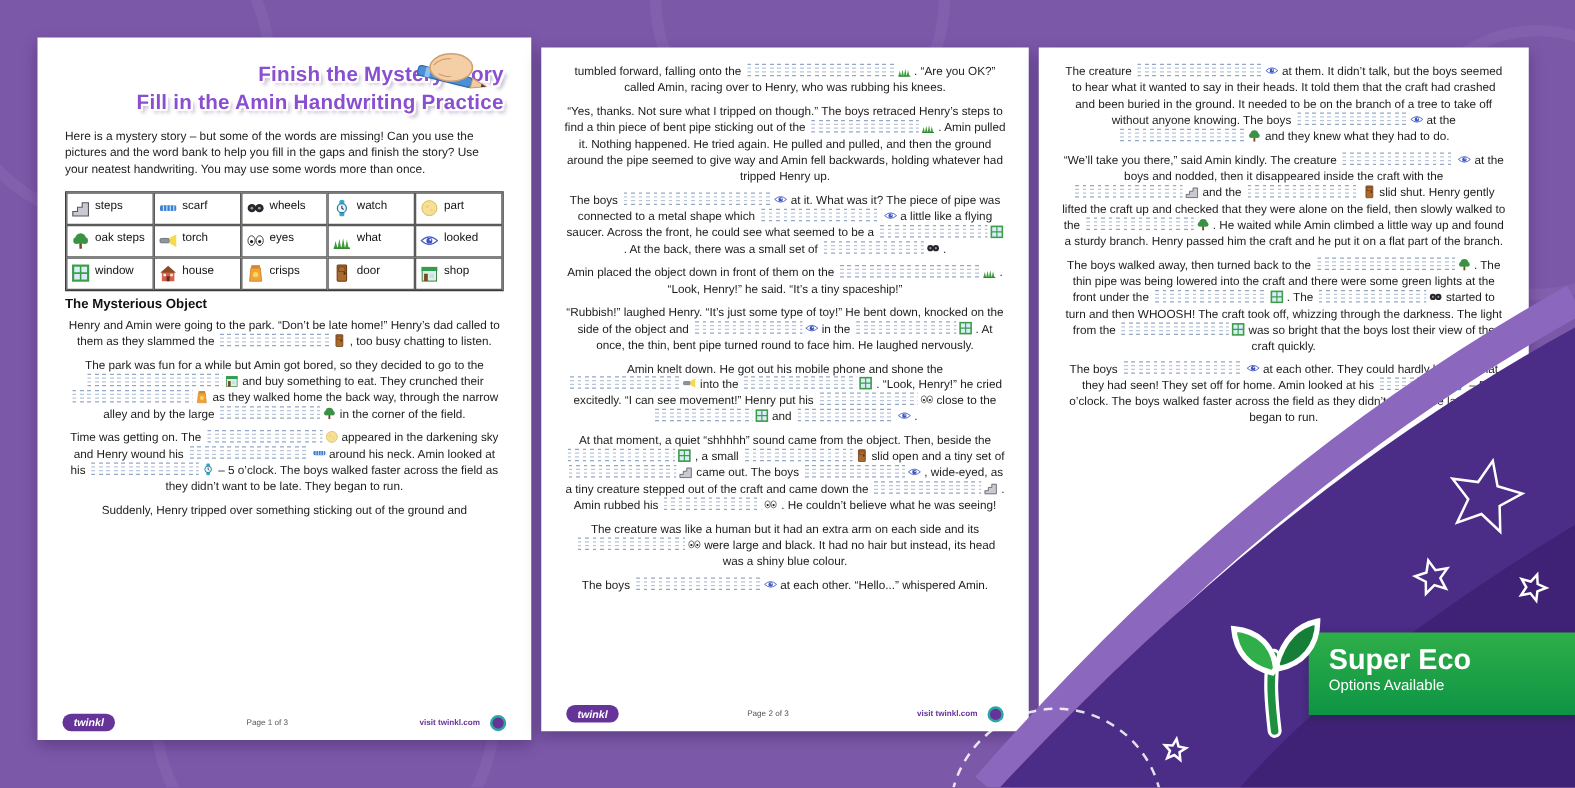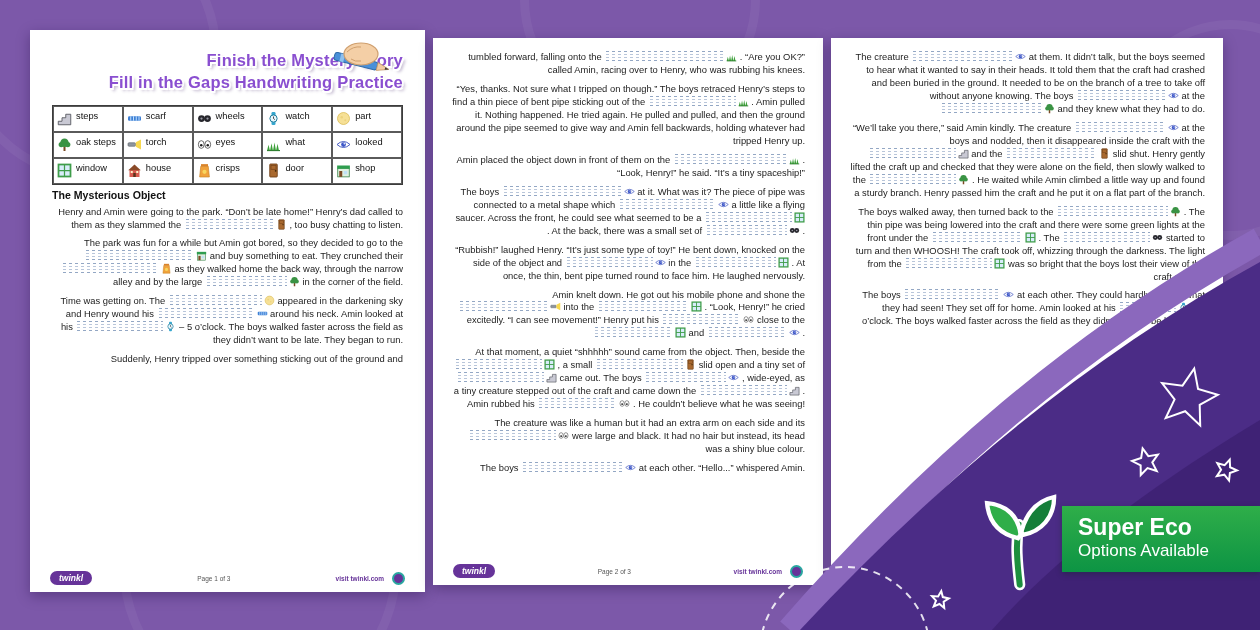--- a/index.html
+++ b/index.html
@@ -20,70 +20,71 @@
       0 -1.5px 0 #fff,0 1.5px 0 #fff,-1.5px 0 0 #fff,1.5px 0 0 #fff,3px 3px 3px rgba(60,30,100,.35);text-align:right;}
   .hand-illustration{position:absolute;right:18px;top:8px;width:80px;height:56px}
   .intro{font-size:9.5px;line-height:1.4;color:#222;margin-top:9px;padding-right:4px}
 
   .word-bank{display:grid;grid-template-columns:repeat(5,1fr);border:1.4px solid #3c3c3c;margin-top:11px;background:#fff}
   .wb-cell{border:0.7px solid #5a5a5a;display:flex;align-items:flex-start;gap:4px;padding:4px 3px;height:26px;font-size:9.3px;color:#111}
   .wb-icon svg{width:15px;height:15px;display:block}
   .wb-label{white-space:nowrap}
 
   .story-heading{font-size:10.6px;font-weight:bold;color:#111;margin:4px 0 5px}
-  .story p{font-size:9.4px;line-height:1.38;color:#1c1c1c;margin-bottom:6px;text-align:right}
+  .story p{font-size:9.4px;line-height:1.38;color:#1c1c1c;margin-bottom:6px;text-align:center}
   .gap{white-space:nowrap}
   .gap-lines{display:inline-block;width:80px;height:10px;vertical-align:-1px;margin:0 2px 0 2px;
     background-image:
       repeating-linear-gradient(to right,#93a7c4 0 3px,transparent 3px 6px),
       repeating-linear-gradient(to right,#b9c6da 0 3px,transparent 3px 6px),
       repeating-linear-gradient(to right,#b9c6da 0 3px,transparent 3px 6px),
       repeating-linear-gradient(to right,#93a7c4 0 3px,transparent 3px 6px);
     background-size:100% 1px;background-position:0 0,0 3px,0 6px,0 9px;background-repeat:no-repeat;}
   .gap-icon svg{width:11px;height:11px;vertical-align:-2px}
 
   .footer{position:absolute;left:20px;right:20px;bottom:7px;display:flex;align-items:center;gap:8px}
   .logo{background:#663399;color:#fff;border-radius:9px;padding:2px 9px;font-size:8.5px;font-weight:bold;font-style:italic}
   .page-num{flex:1;text-align:center;font-size:6.5px;color:#555}
   .visit{font-size:6.5px;font-weight:bold;color:#663399}
   .badge{width:13px;height:13px;border-radius:50%;border:2.5px solid #2aa7a0;background:#663399;display:inline-block}
 
   #overlay-decor{position:absolute;left:0;top:0;z-index:2;pointer-events:none}
-  .eco-banner{position:absolute;right:0;top:506px;width:198px;height:66px;z-index:4;
+  .eco-banner{position:absolute;right:0;top:506px;width:213px;height:66px;z-index:4;
     background:linear-gradient(180deg,#2fae49,#0d9444);color:#fff;padding:9px 10px 0 16px;
     box-shadow:0 2px 6px rgba(0,40,10,.3)}
   .eco-line1{font-size:23px;font-weight:bold;line-height:1.1}
-  .eco-line2{font-size:17px;line-height:1.35}
+  .eco-line2{font-size:12px;line-height:1.35}
   .eco-leaf{position:absolute;left:975px;top:484px;width:86px;height:112px;z-index:5}
 </style>
 </head>
 <body>
 
 <div class="bg-ring" style="left:-40px;top:-80px;width:260px;height:260px"></div>
 <div class="bg-ring" style="left:520px;top:-120px;width:240px;height:240px"></div>
 <div class="bg-ring" style="left:120px;top:430px;width:280px;height:280px"></div>
 <div class="bg-ring" style="left:1120px;top:20px;width:220px;height:220px"></div>
 
 <div class="page" id="page1">
   <div class="title">
     <div>Finish the Mystery Story</div>
-    <div>Fill in the Gaps Handwriting Practice</div>
+    <div>Fill in the Amin Handwriting Practice</div>
   </div>
   <div class="hand-illustration">
     <svg viewBox="0 0 80 56" width="80" height="56">
       <g transform="rotate(14 40 28)">
         <rect x="6" y="22" width="44" height="8" rx="2.5" fill="#4a90d9" stroke="#2f6aa8" stroke-width="1"></rect>
         <rect x="12" y="22" width="4" height="8" fill="#8fc0ee"></rect>
         <polygon points="50,22 62,26 50,30" fill="#f2cba3" stroke="#c99a66" stroke-width="0.8"></polygon>
         <polygon points="58,24.7 62,26 58,27.3" fill="#3b3b3b"></polygon>
       </g>
       <ellipse cx="34" cy="16" rx="17" ry="11" fill="#f4cfa6" stroke="#cf9f6e" stroke-width="1.2"></ellipse>
       <path d="M20 14q6-6 14-5M24 21q4 3 10 2" stroke="#cf9f6e" stroke-width="1" fill="none"></path>
     </svg>
   </div>
+  <p class="intro">Here is a mystery story – but some of the words are missing! Can you use the pictures and the word bank to help you fill in the gaps and finish the story? Use your neatest handwriting. You may use some words more than once.</p>
   <div class="word-bank" id="word-bank">
       <div class="wb-cell">
         <span class="icon wb-icon">
           <svg viewBox="0 0 12 12">
             <path d="M1 11V8.2h3V5.4h3V2.6h4V11z" fill="#c9c9d4" stroke="#55565e" stroke-width="0.7"></path>
           </svg>
         </span>
         <span class="wb-label">steps</span>
       </div>
       <div class="wb-cell">
@@ -276,41 +277,41 @@
 <div class="page" id="page2">
   <div class="story">
       <p>tumbled forward, falling onto the <span class="gap"><span class="gap-lines" style="width: 118px;"></span><span class="icon gap-icon"><svg viewBox="0 0 12 12">
               <path d="M0.8 11L2 6.2 3.2 11 4.4 5 5.6 11 6.8 4.4 8 11 9.2 5.4 10.4 11z" fill="#3da03a"></path>
               <rect x="0.8" y="10.4" width="10.4" height="0.9" fill="#2f8030"></rect>
             </svg></span></span> . “Are you OK?” called Amin, racing over to Henry, who was rubbing his knees.</p>
       <p>“Yes, thanks. Not sure what I tripped on though.” The boys retraced Henry’s steps to find a thin piece of bent pipe sticking out of the <span class="gap"><span class="gap-lines" style="width: 86px;"></span><span class="icon gap-icon"><svg viewBox="0 0 12 12">
               <path d="M0.8 11L2 6.2 3.2 11 4.4 5 5.6 11 6.8 4.4 8 11 9.2 5.4 10.4 11z" fill="#3da03a"></path>
               <rect x="0.8" y="10.4" width="10.4" height="0.9" fill="#2f8030"></rect>
             </svg></span></span> . Amin pulled it. Nothing happened. He tried again. He pulled and pulled, and then the ground around the pipe seemed to give way and Amin fell backwards, holding whatever had tripped Henry up.</p>
-      <p>Amin placed the object down in front of them on the <span class="gap"><span class="gap-lines" style="width: 112px;"></span><span class="icon gap-icon"><svg viewBox="0 0 12 12">
-              <path d="M0.8 11L2 6.2 3.2 11 4.4 5 5.6 11 6.8 4.4 8 11 9.2 5.4 10.4 11z" fill="#3da03a"></path>
-              <rect x="0.8" y="10.4" width="10.4" height="0.9" fill="#2f8030"></rect>
-            </svg></span></span> . “Look, Henry!” he said. “It’s a tiny spaceship!”</p>
       <p>The boys <span class="gap"><span class="gap-lines" style="width: 118px;"></span><span class="icon gap-icon"><svg viewBox="0 0 12 12">
               <path d="M0.8 6Q6 1.2 11.2 6 6 10.8 0.8 6z" fill="#fff" stroke="#4a5ec2" stroke-width="0.8"></path>
               <circle cx="6" cy="6" r="1.9" fill="#3b55c8"></circle>
               <circle cx="6.6" cy="5.4" r="0.6" fill="#fff"></circle>
             </svg></span></span> at it. What was it? The piece of pipe was connected to a metal shape which <span class="gap"><span class="gap-lines" style="width: 96px;"></span><span class="icon gap-icon"><svg viewBox="0 0 12 12">
               <path d="M0.8 6Q6 1.2 11.2 6 6 10.8 0.8 6z" fill="#fff" stroke="#4a5ec2" stroke-width="0.8"></path>
               <circle cx="6" cy="6" r="1.9" fill="#3b55c8"></circle>
               <circle cx="6.6" cy="5.4" r="0.6" fill="#fff"></circle>
             </svg></span></span> a little like a flying saucer. Across the front, he could see what seemed to be a <span class="gap"><span class="gap-lines" style="width: 86px;"></span><span class="icon gap-icon"><svg viewBox="0 0 12 12">
               <rect x="1.2" y="1.2" width="9.6" height="9.6" fill="#d8ecfa" stroke="#3f9d4a" stroke-width="1.4"></rect>
               <path d="M6 1.2v9.6M1.2 6h9.6" stroke="#3f9d4a" stroke-width="1"></path>
             </svg></span></span> . At the back, there was a small set of <span class="gap"><span class="gap-lines" style="width: 80px;"></span><span class="icon gap-icon"><svg viewBox="0 0 12 12">
               <circle cx="3.6" cy="6" r="2.7" fill="#26262c"></circle>
               <circle cx="8.4" cy="6" r="2.7" fill="#26262c"></circle>
               <circle cx="3.6" cy="6" r="0.9" fill="#9a9aa6"></circle>
               <circle cx="8.4" cy="6" r="0.9" fill="#9a9aa6"></circle>
             </svg></span></span> .</p>
+      <p>Amin placed the object down in front of them on the <span class="gap"><span class="gap-lines" style="width: 112px;"></span><span class="icon gap-icon"><svg viewBox="0 0 12 12">
+              <path d="M0.8 11L2 6.2 3.2 11 4.4 5 5.6 11 6.8 4.4 8 11 9.2 5.4 10.4 11z" fill="#3da03a"></path>
+              <rect x="0.8" y="10.4" width="10.4" height="0.9" fill="#2f8030"></rect>
+            </svg></span></span> . “Look, Henry!” he said. “It’s a tiny spaceship!”</p>
       <p>“Rubbish!” laughed Henry. “It’s just some type of toy!” He bent down, knocked on the side of the object and <span class="gap"><span class="gap-lines" style="width: 86px;"></span><span class="icon gap-icon"><svg viewBox="0 0 12 12">
               <path d="M0.8 6Q6 1.2 11.2 6 6 10.8 0.8 6z" fill="#fff" stroke="#4a5ec2" stroke-width="0.8"></path>
               <circle cx="6" cy="6" r="1.9" fill="#3b55c8"></circle>
               <circle cx="6.6" cy="5.4" r="0.6" fill="#fff"></circle>
             </svg></span></span> in the <span class="gap"><span class="gap-lines" style="width: 80px;"></span><span class="icon gap-icon"><svg viewBox="0 0 12 12">
               <rect x="1.2" y="1.2" width="9.6" height="9.6" fill="#d8ecfa" stroke="#3f9d4a" stroke-width="1.4"></rect>
               <path d="M6 1.2v9.6M1.2 6h9.6" stroke="#3f9d4a" stroke-width="1"></path>
             </svg></span></span> . At once, the thin, bent pipe turned round to face him. He laughed nervously.</p>
       <p>Amin knelt down. He got out his mobile phone and shone the <span class="gap"><span class="gap-lines" style="width: 88px;"></span><span class="icon gap-icon"><svg viewBox="0 0 12 12">
               <rect x="0.8" y="4.6" width="6" height="2.8" rx="0.8" fill="#8e959e" stroke="#5b6066" stroke-width="0.5"></rect>

